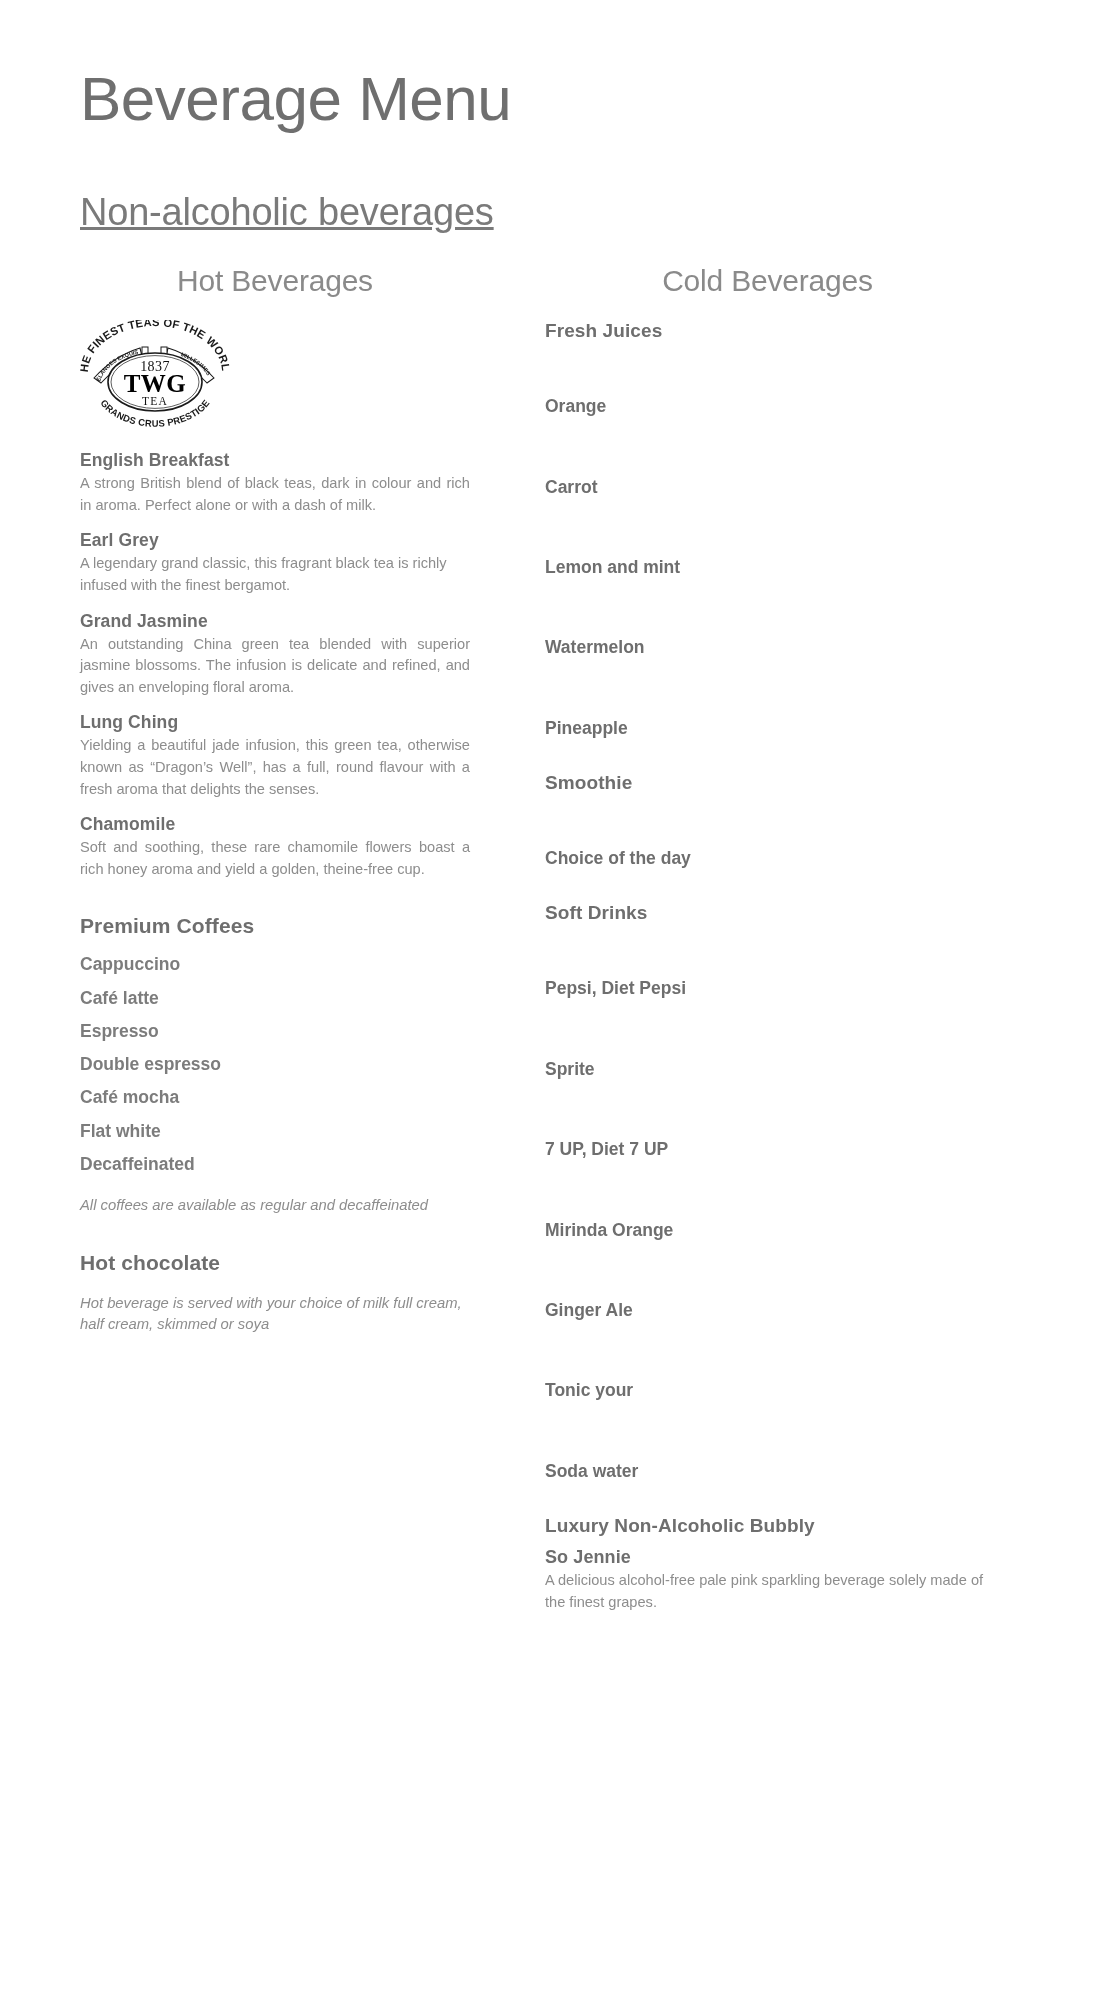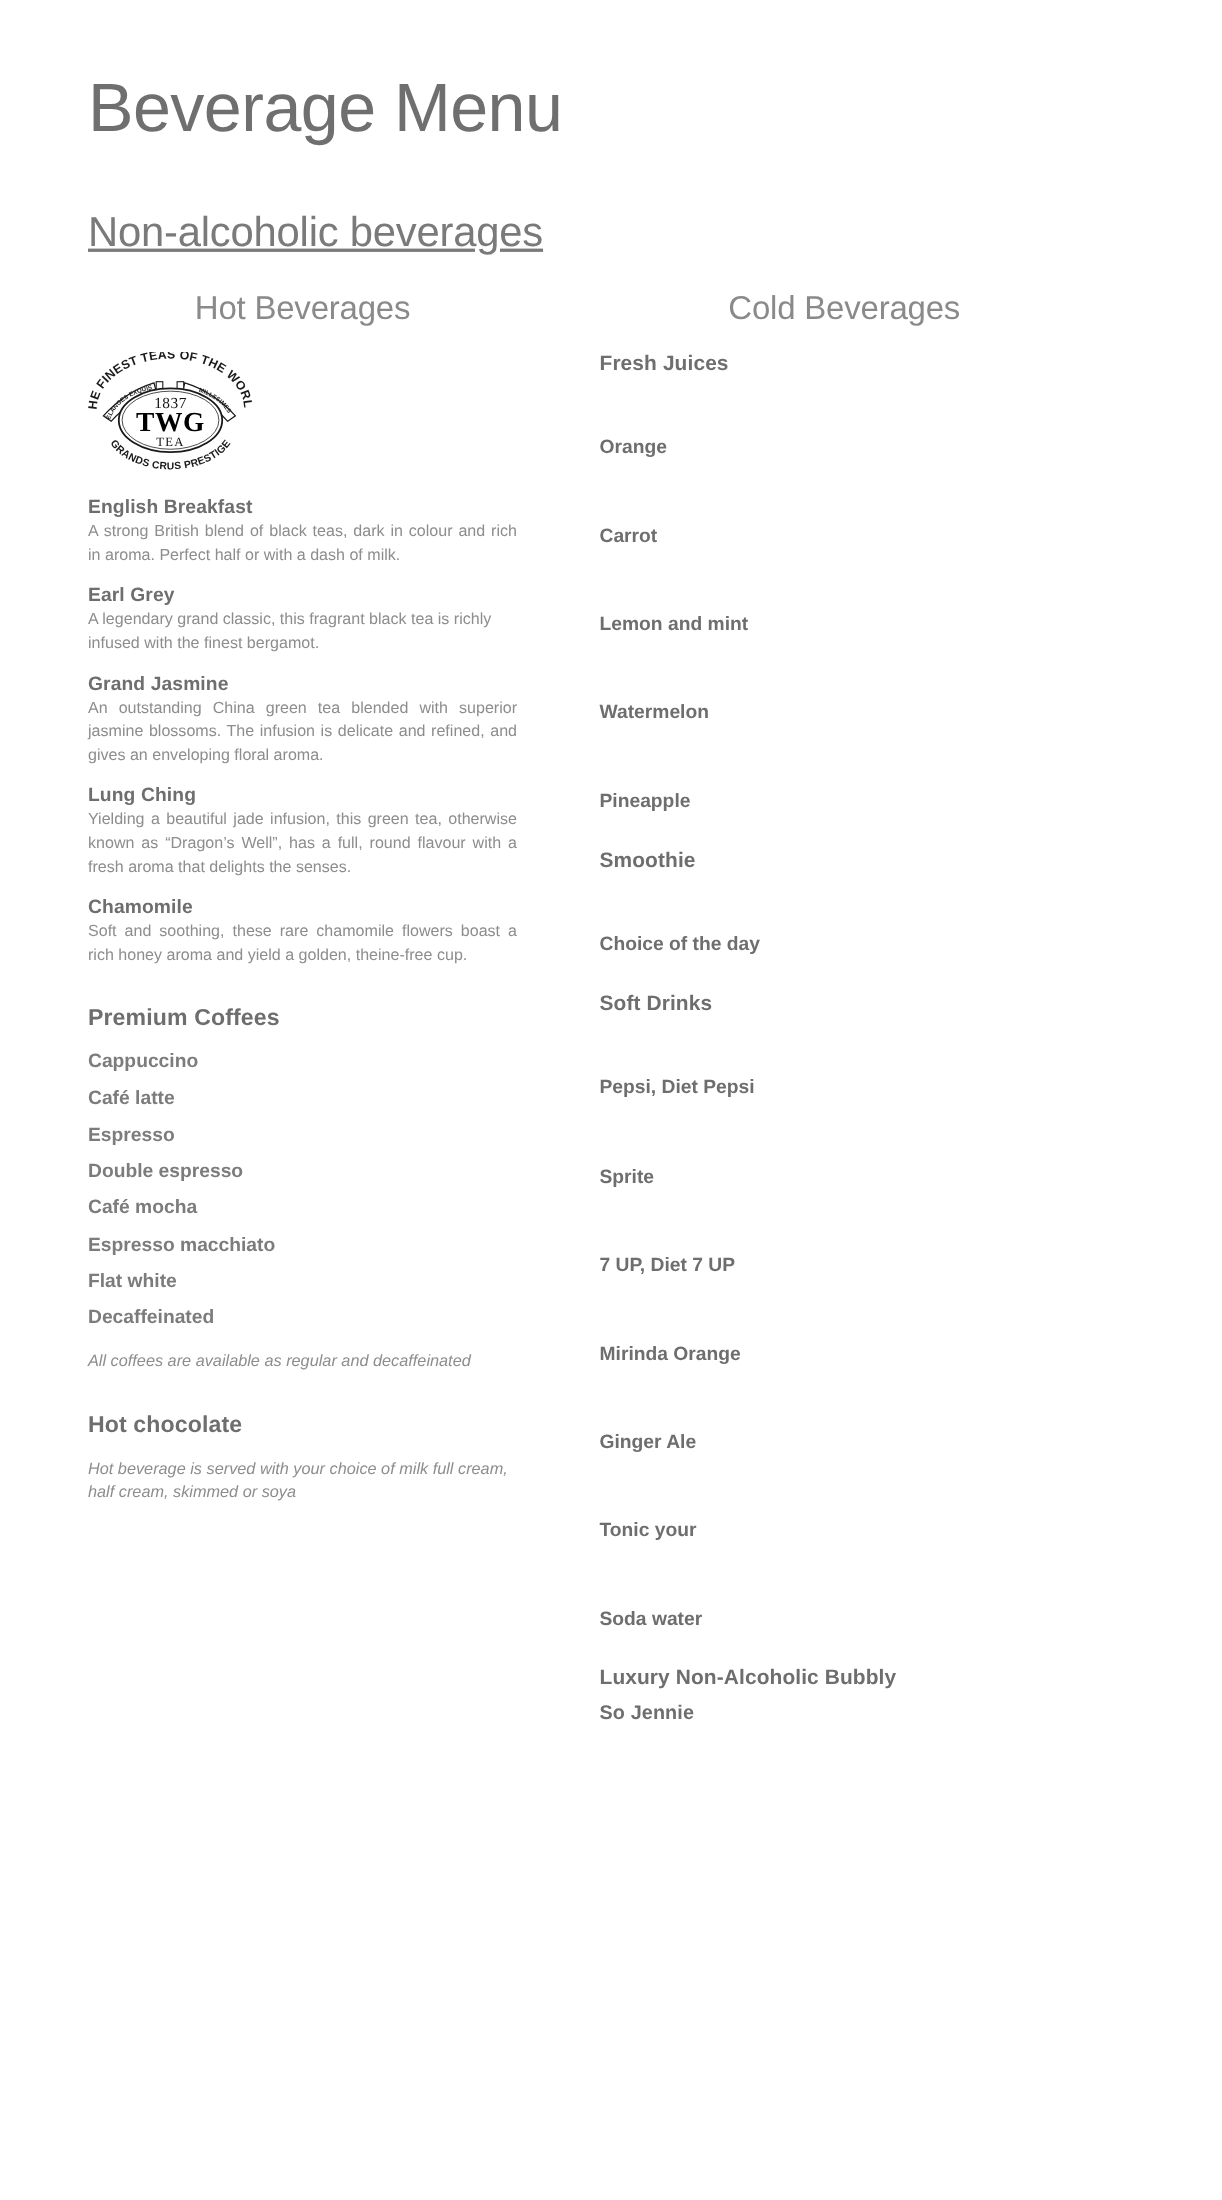--- a/index.html
+++ b/index.html
@@ -191,21 +191,21 @@
 
           <text font-family="Liberation Sans, sans-serif" font-size="9.4" font-weight="bold" fill="#1a1a1a" letter-spacing="0.2">
             <textPath href="#arcBottom" startOffset="50%" text-anchor="middle">GRANDS CRUS PRESTIGE</textPath>
           </text>
         </svg>
       </div>
 
       <div>
         <div class="item">
           <p class="item-name">English Breakfast</p>
-          <p class="item-desc">A strong British blend of black teas, dark in colour and rich in aroma. Perfect half or with a dash of milk.</p>
+          <p class="item-desc">A strong British blend of black teas, dark in colour and rich in aroma. Perfect alone or with a dash of milk.</p>
         </div>
         <div class="item">
           <p class="item-name">Earl Grey</p>
           <p class="item-desc no-justify">A legendary grand classic, this fragrant black tea is richly infused with the finest bergamot.</p>
         </div>
         <div class="item">
           <p class="item-name">Grand Jasmine</p>
           <p class="item-desc">An outstanding China green tea blended with superior jasmine blossoms. The infusion is delicate and refined, and gives an enveloping floral aroma.</p>
         </div>
         <div class="item">
@@ -219,21 +219,20 @@
       </div>
 
       <div class="group">
         <p class="group-heading">Premium Coffees</p>
         <ul class="plain-list">
           <li>Cappuccino</li>
           <li>Café latte</li>
           <li>Espresso</li>
           <li>Double espresso</li>
           <li>Café mocha</li>
-          <li>Espresso macchiato</li>
           <li>Flat white</li>
           <li>Decaffeinated</li>
         </ul>
         <p class="note">All coffees are available as regular and decaffeinated</p>
       </div>
 
       <div class="group">
         <p class="group-heading">Hot chocolate</p>
         <p class="note note-spaced">Hot beverage is served with your choice of milk full cream, half cream, skimmed or soya</p>
       </div>
@@ -272,19 +271,20 @@
           <li>Ginger Ale</li>
           <li>Tonic your</li>
           <li>Soda water</li>
         </ul>
       </div>
 
       <div class="group tight">
         <p class="group-heading sub">Luxury Non-Alcoholic Bubbly</p>
         <div class="item named-item">
           <p class="item-name">So Jennie</p>
+          <p class="item-desc no-justify">A delicious alcohol-free pale pink sparkling beverage solely made of the finest grapes.</p>
         </div>
       </div>
 
     </div>
 
   </div>
 </div>
 
 </body></html>

